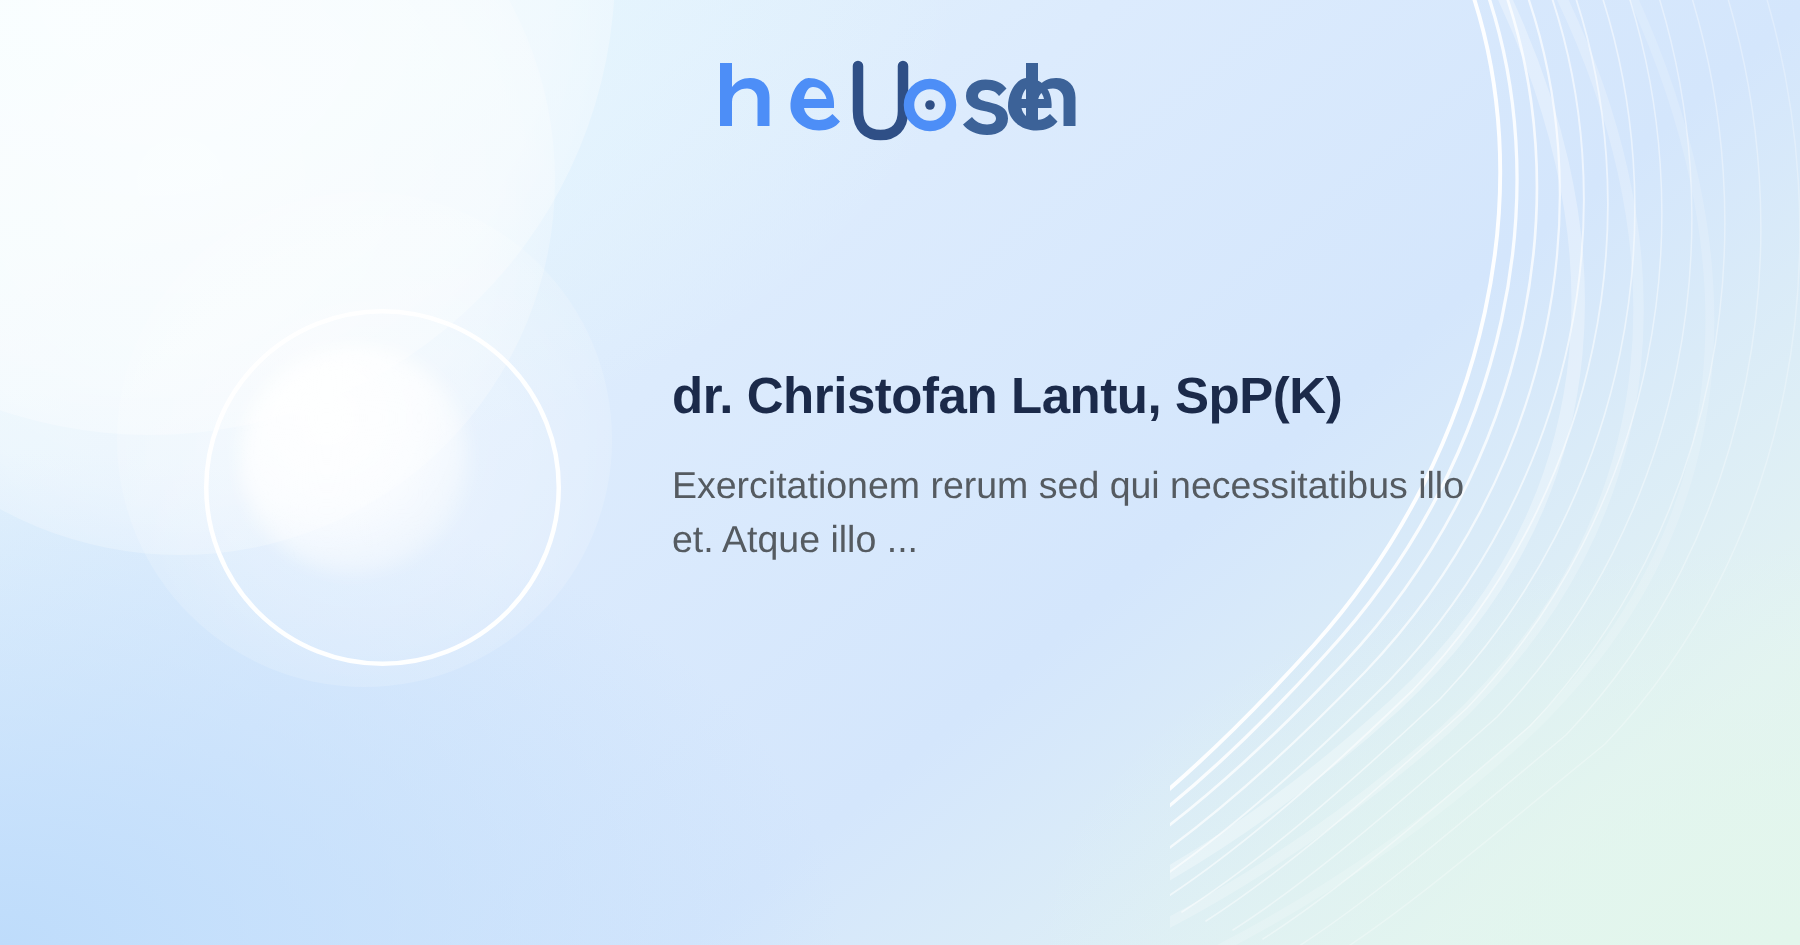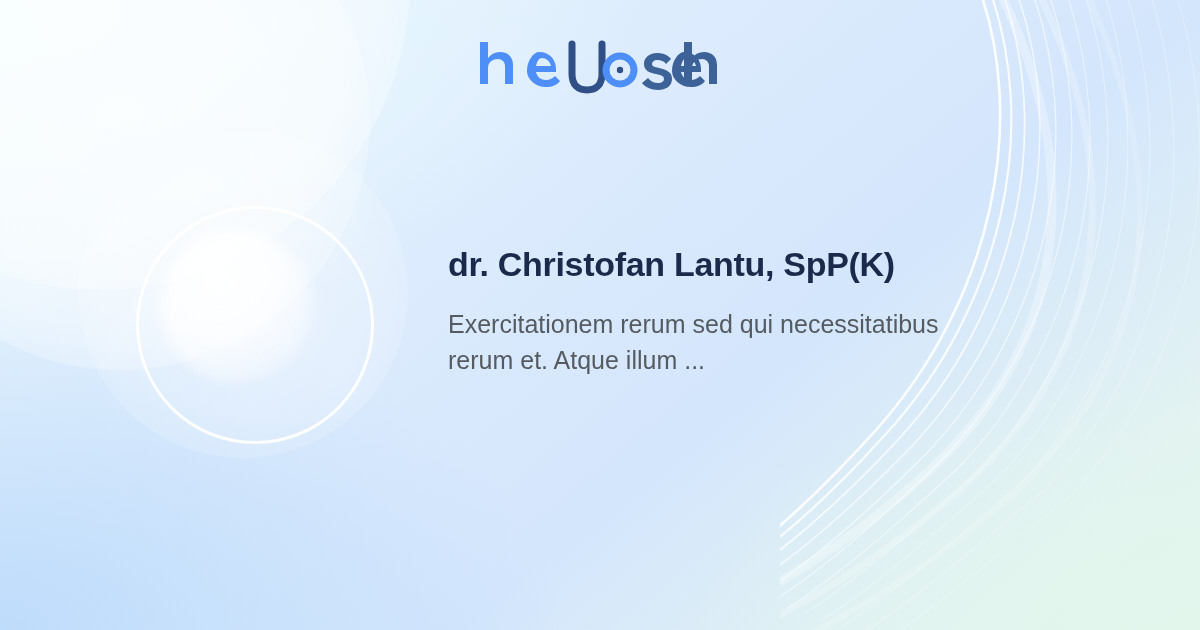--- a/index.html
+++ b/index.html
@@ -180,16 +180,16 @@
                  M219,26 h15 c-1,-5 -5,-8 -9,-8 c-3,0 -5,3 -6,8 Z" fill-rule="evenodd" transform="translate(-16,0)"></path>
 
         <path d="M222,2 h8 v16 c3,-4 7,-6 12,-6 c8,0 13,5 13,13 v19 h-8 V26
                  c0,-4 -3,-7 -7,-7 c-5,0 -10,3 -10,9 v16 h-8 Z" transform="translate(-16,0)"></path>
       </g>
     </svg>
   </div>
 
   <div class="content">
     <div class="headline">dr. Christofan Lantu, SpP(K)</div>
-    <div class="subline">Exercitationem rerum sed qui necessitatibus rerum et. Atque illum ...</div>
+    <div class="subline">Exercitationem rerum sed qui necessitatibus illo et. Atque illo ...</div>
   </div>
 
 </div>
 
 </body></html>

